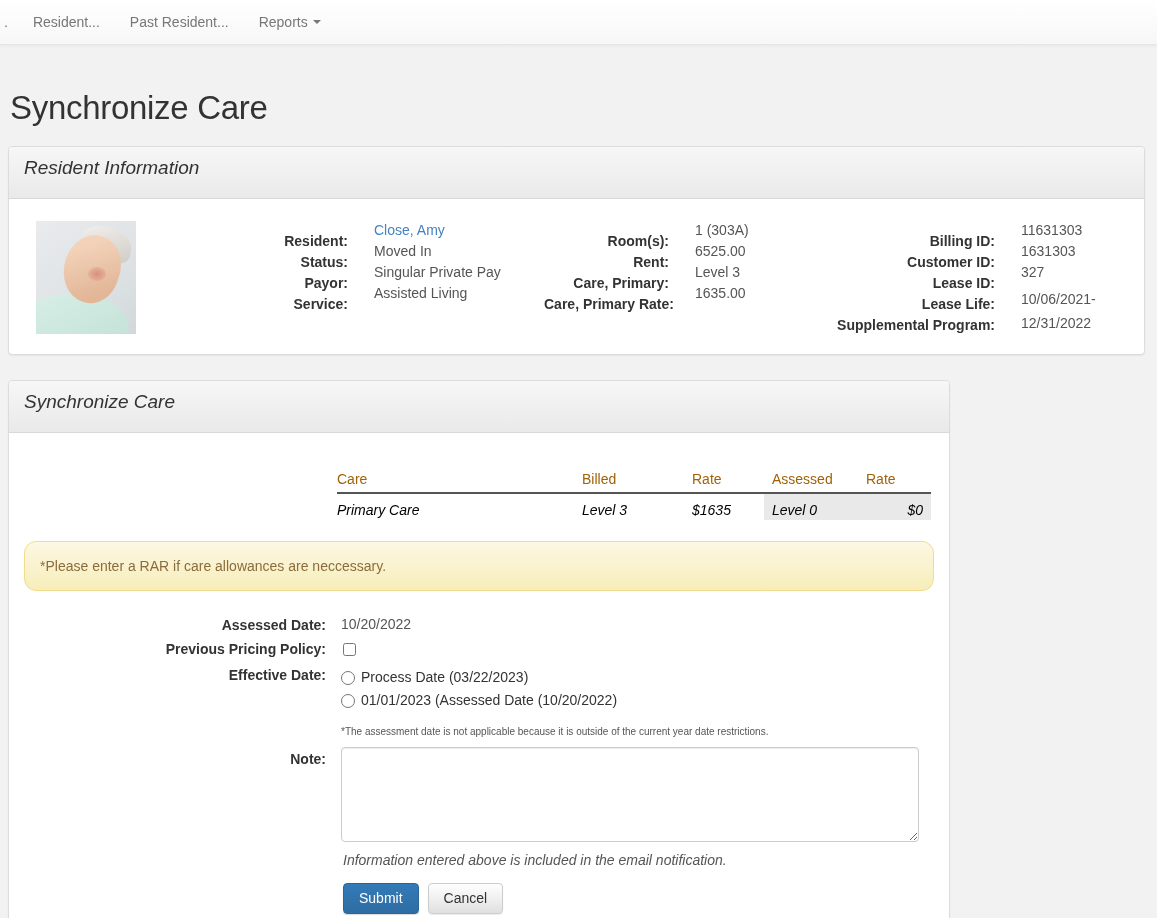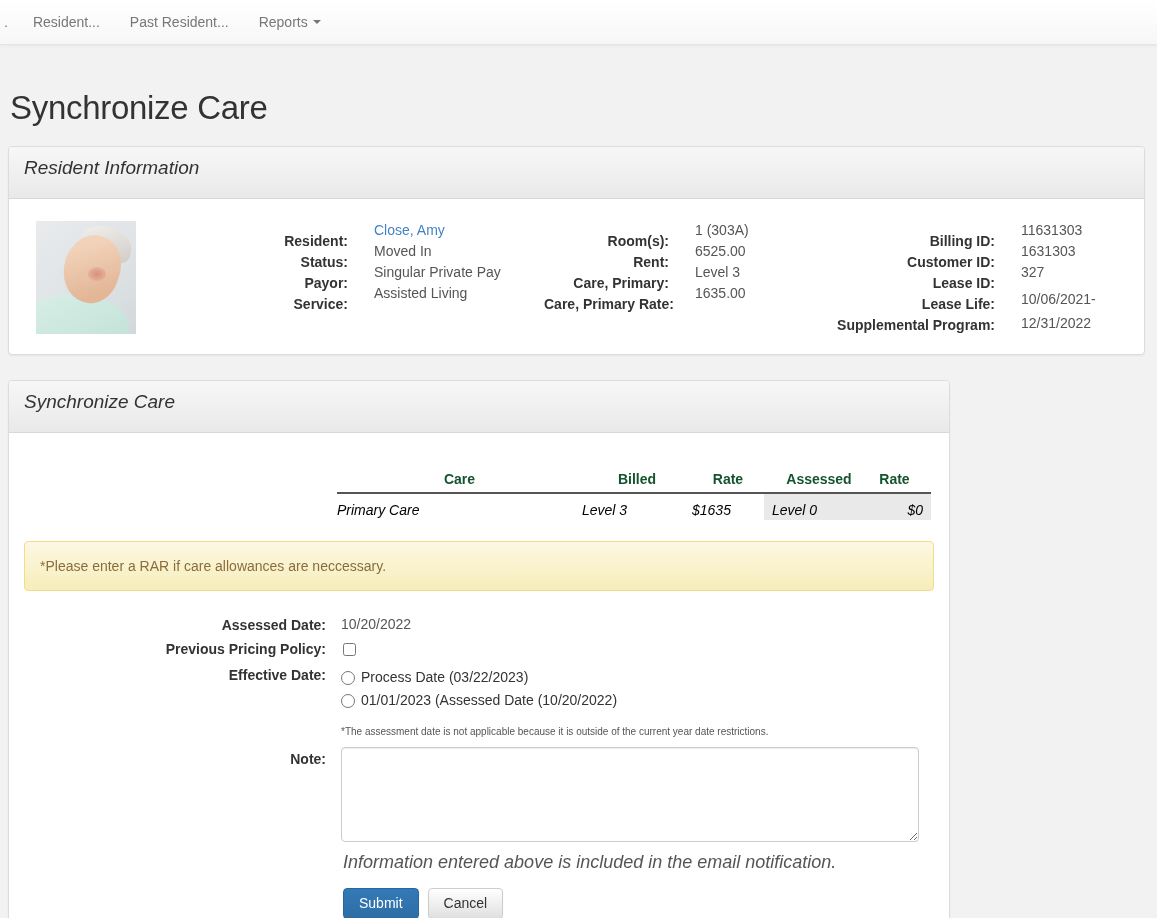--- a/index.html
+++ b/index.html
@@ -90,35 +90,35 @@
   .info-label { font-weight:bold; color:#333; text-align:right; white-space:nowrap;margin-top:11px; }
   .info-value { color:#555; }
   .info-value.wrap { line-height:24px; padding-top:2px; }
   a.link { color:#4582c3; text-decoration:none; cursor:pointer; }
 
   
   .sync-body { padding:20px 15px 16px; }
 
   table.care-table { border-collapse:collapse; margin:16px 0 0 313px; font-size:14px; }
   .care-table th {
-    text-align:center; font-weight:bold; color:#14532d;
+    text-align:left; font-weight:normal; color:#a16207;
     border-bottom:2px solid #555; padding:2px 0 5px;
   }
   .care-table td { padding:8px 0 2px; color:#000000; height:20px;font-style:italic; }
   .col-care { width:245px; }
   .col-billed { width:110px; }
   .col-rate1 { width:72px; text-align:left; }
   .col-assessed { width:102px; padding-left:8px !important; }
   .col-rate2 { width:65px; text-align:right; padding-right:8px !important; }
   td.shaded { background:#e9e9e9; }
 
   .alert-warning {
     margin-top:21px; padding:16px 15px;
     background:linear-gradient(to bottom,#fcf8e3 0,#f7edba 100%);
-    border:1px solid #f0dd8c; border-radius:4px;
+    border:1px solid #f0dd8c; border-radius:12px;
     color:#8a6d3b;
   }
 
   
   .form-area { margin-top:25px; }
   .form-row { display:flex; margin-bottom:7px; }
   .form-label {
     width:302px; text-align:right; font-weight:bold; color:#333;
     padding-top:1px; flex:none;
   }
@@ -130,21 +130,21 @@
   input[type="radio"] { width:14px; height:14px; margin:0 6px 0 0; cursor:pointer; }
   .radio-note { font-size:10px; color:#555; margin-top:14px; }
 
   textarea.note-box {
     width:578px; height:95px; resize:both;
     border:1px solid #ccc; border-radius:4px;
     padding:6px 12px; font-family:"Liberation Sans", sans-serif; font-size:14px;
     box-shadow:inset 0 1px 1px rgba(0,0,0,.075); color:#333;
   }
   .note-help {
-    font-style:italic; font-size:18px; color:#555;
+    font-style:italic; font-size:14px; color:#555;
     margin:7px 0 15px 319px;
   }
 
   .btn-row { display:flex; gap:9px; margin:0 0 6px 319px; }
   .btn {
     font-family:"Liberation Sans", sans-serif;
     font-size:14px; padding:6px 15px; border-radius:4px; cursor:pointer; line-height:17px;
   }
   .btn-primary {
     background:linear-gradient(to bottom,#337ab7 0,#2e6da4 100%);

